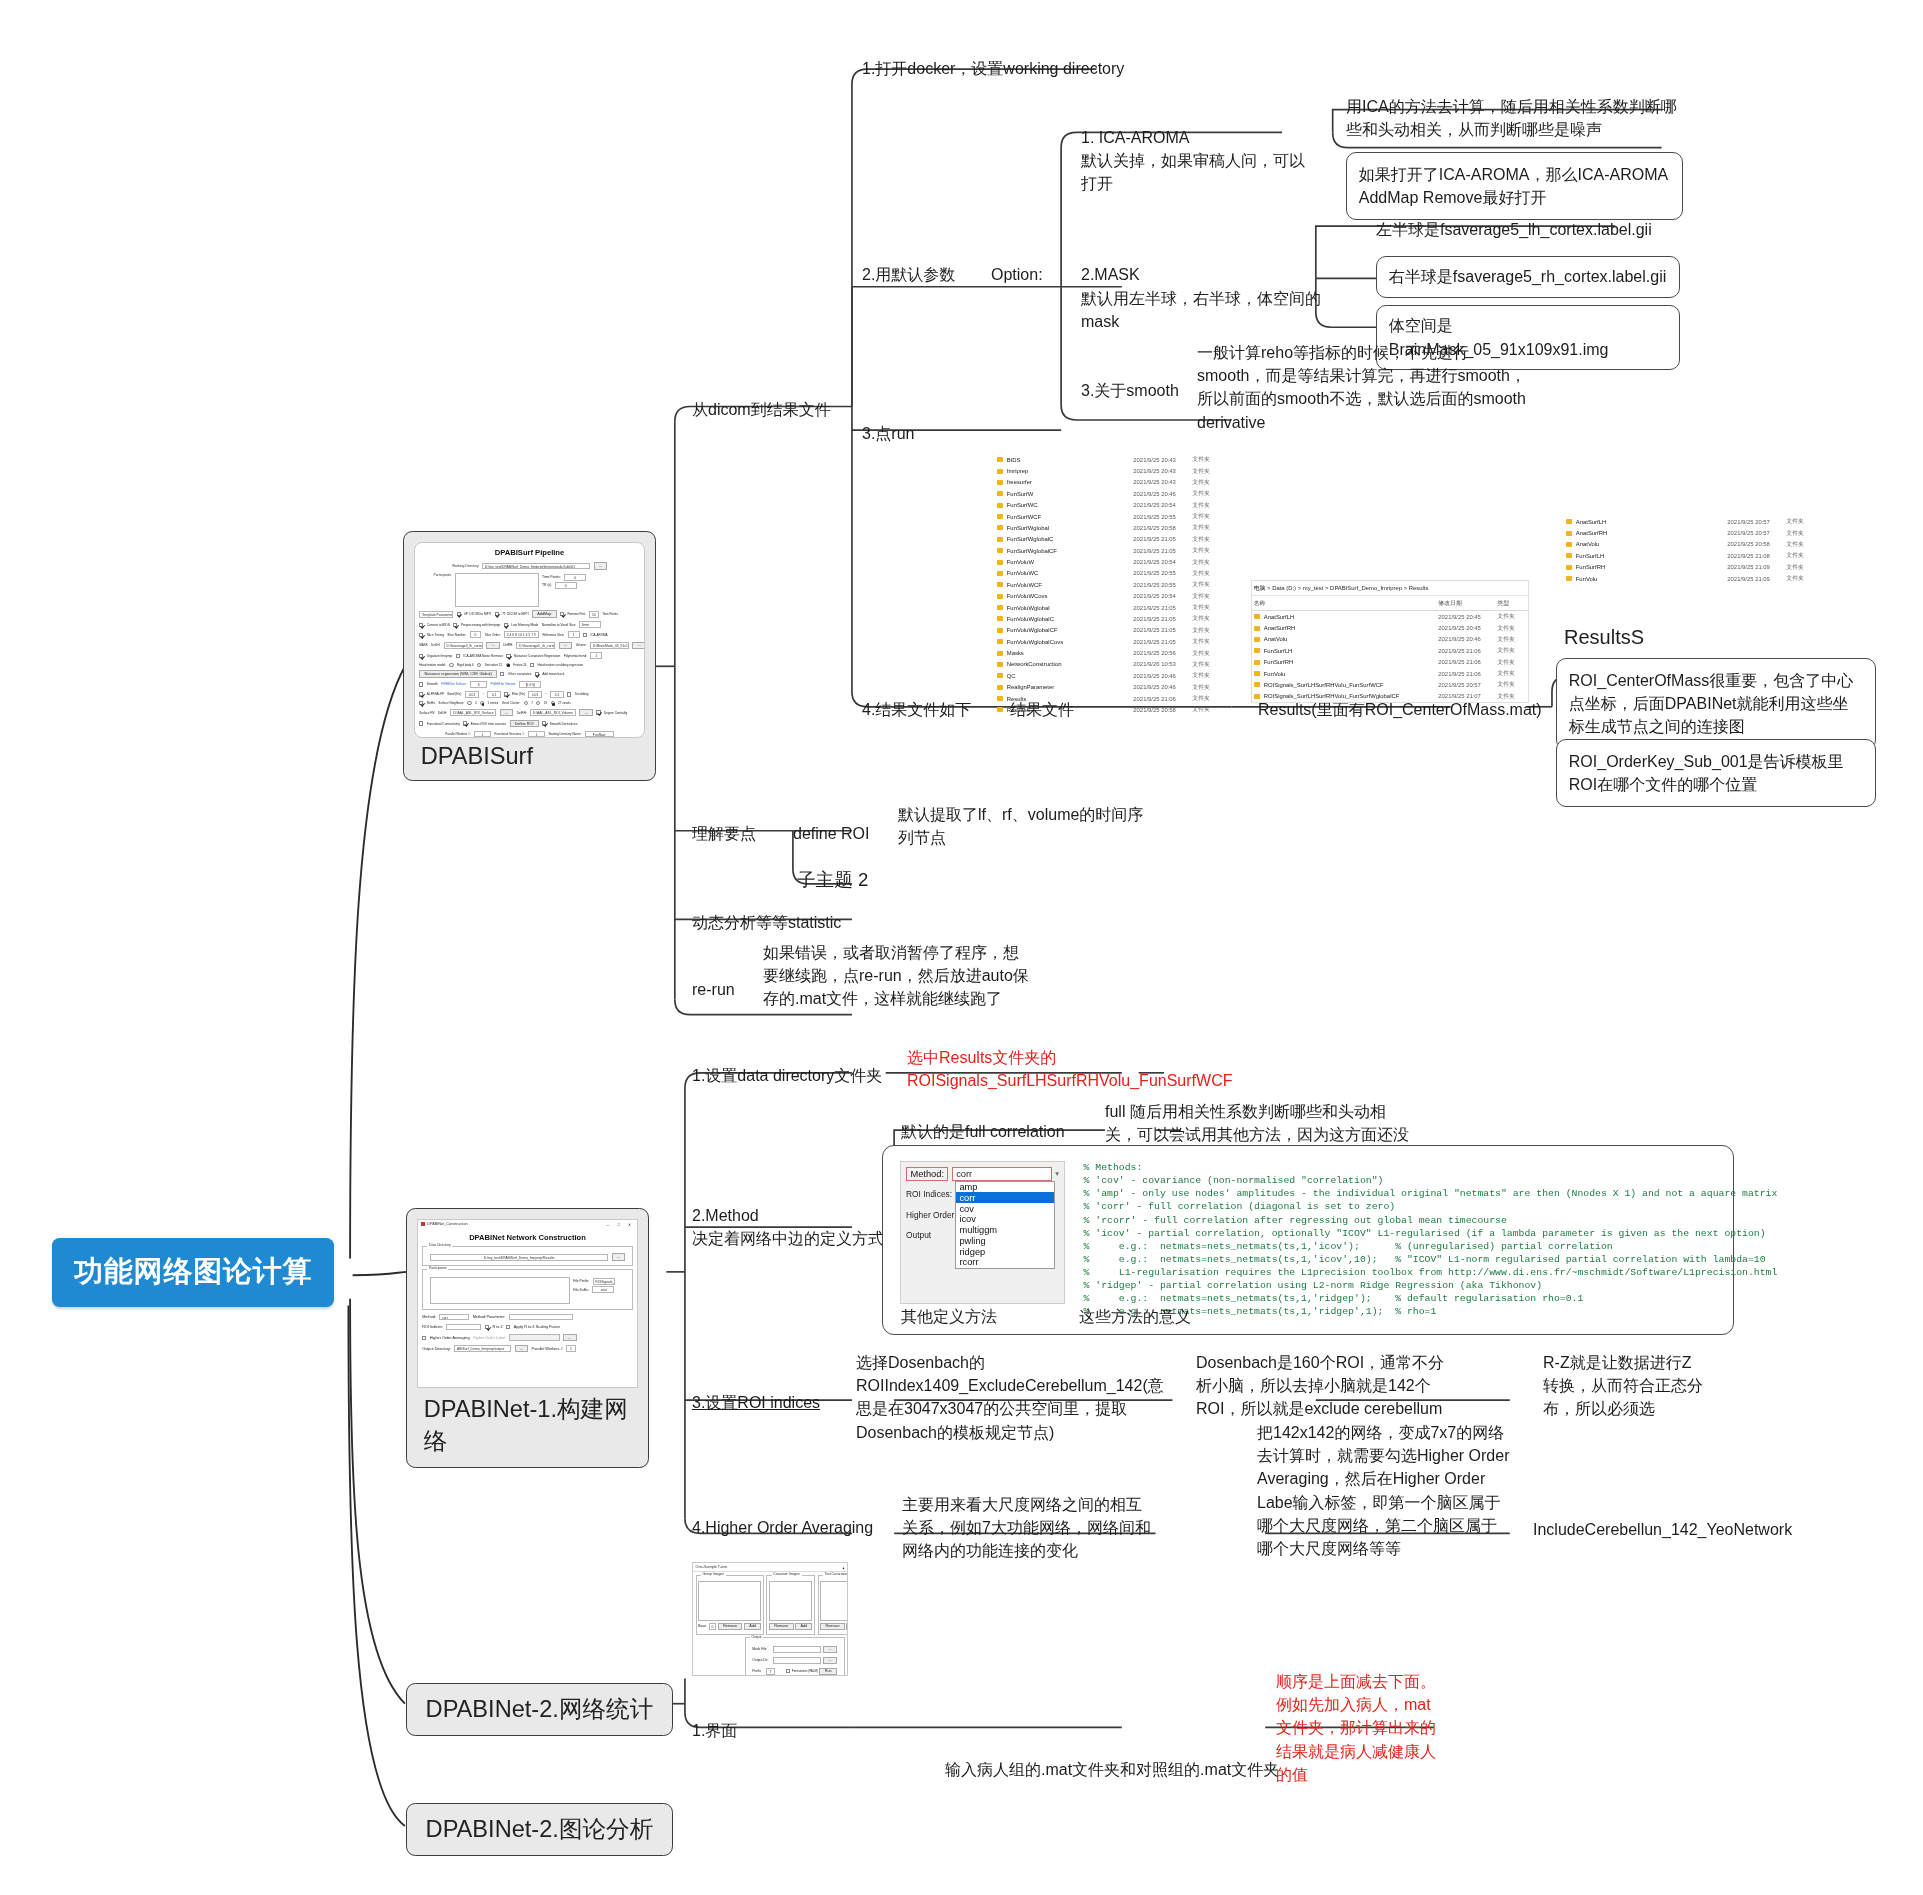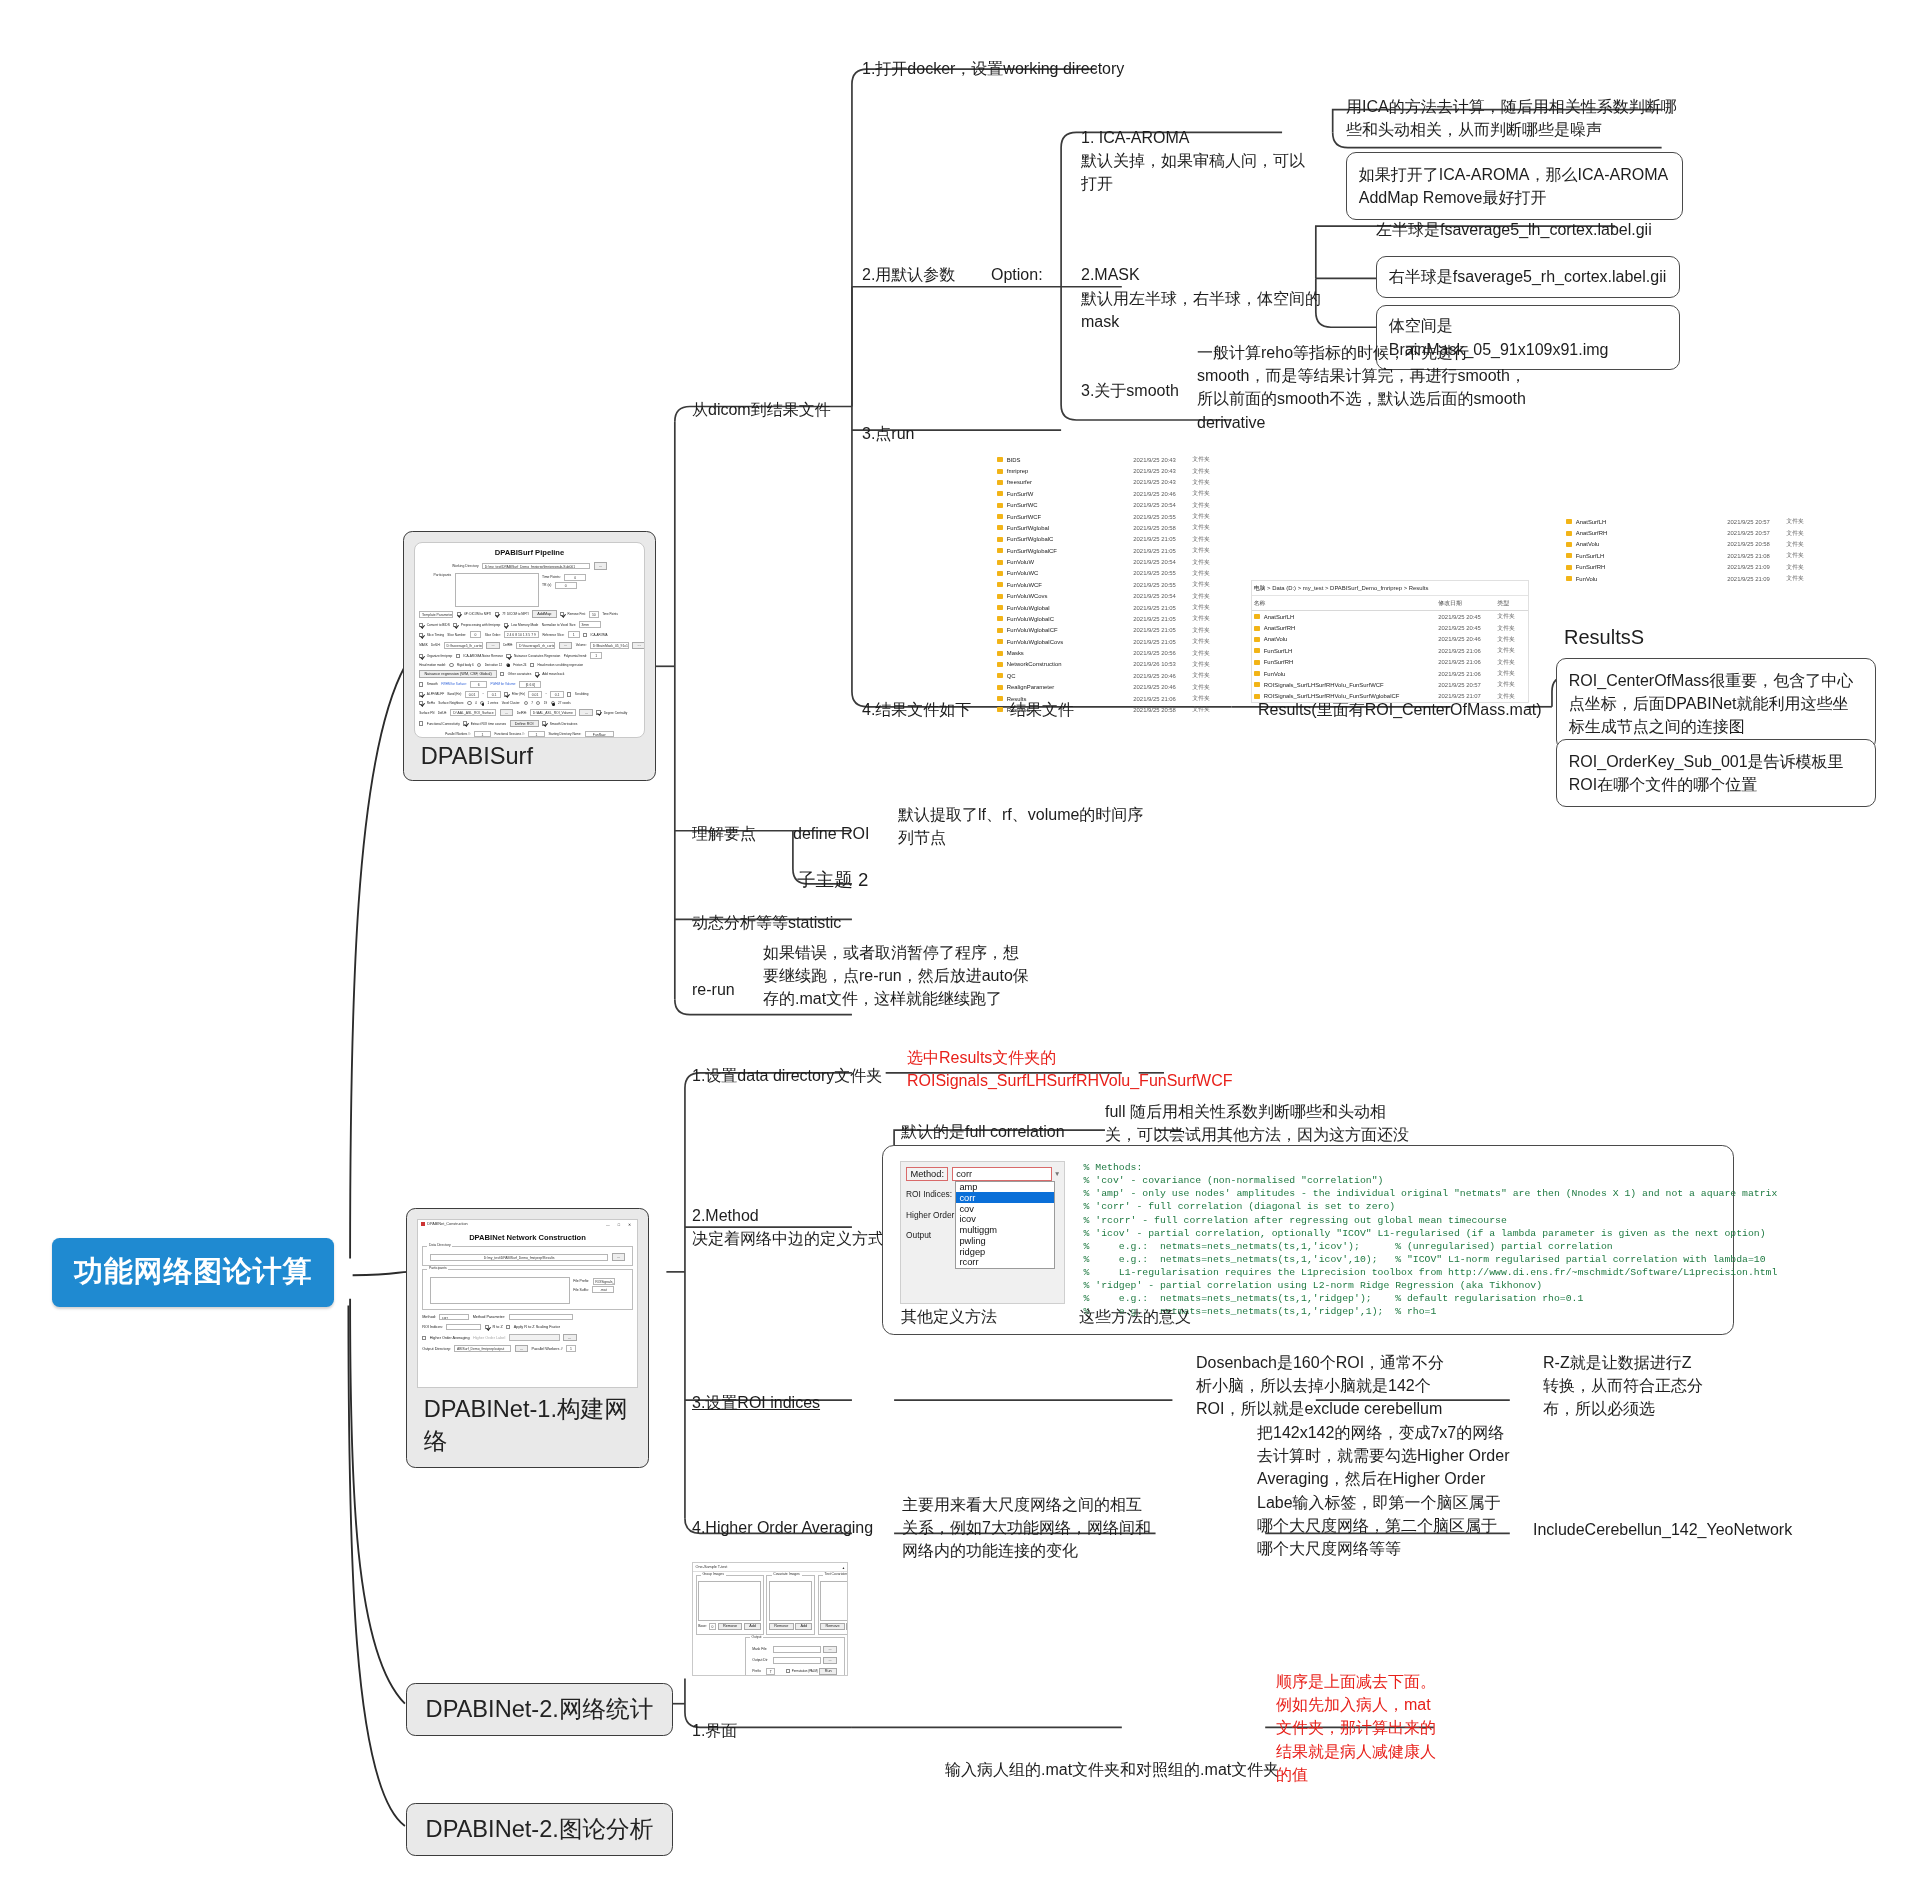--- a/index.html
+++ b/index.html
@@ -711,20 +711,21 @@
 %     e.g.:  netmats=nets_netmats(ts,1,'icov',10);   % "ICOV" L1-norm regularised partial correlation with lambda=10
 %     L1-regularisation requires the L1precision toolbox from http://www.di.ens.fr/~mschmidt/Software/L1precision.html
 % 'ridgep' - partial correlation using L2-norm Ridge Regression (aka Tikhonov)
 %     e.g.:  netmats=nets_netmats(ts,1,'ridgep');    % default regularisation rho=0.1
 %     e.g.:  netmats=nets_netmats(ts,1,'ridgep',1);  % rho=1</div>
 </div>
 <div class="node txt" style="left:901px; top:1305px; width:169px;">其他定义方法</div>
 <div class="node txt" style="left:1079px; top:1305px; width:186px;">这些方法的意义</div>
 
 <div class="node txt" style="left:692px; top:1391px; width:177px;text-decoration:underline;">3.设置ROI indices</div>
+<div class="node txt" style="left:856px; top:1351px; width:295px;">选择Dosenbach的ROIIndex1409_ExcludeCerebellum_142(意思是在3047x3047的公共空间里，提取Dosenbach的模板规定节点)</div>
 <div class="node txt" style="left:1196px; top:1351px; width:261px;">Dosenbach是160个ROI，通常不分析小脑，所以去掉小脑就是142个ROI，所以就是exclude cerebellum</div>
 <div class="node txt" style="left:1543px; top:1351px; width:160px;">R-Z就是让数据进行Z转换，从而符合正态分布，所以必须选</div>
 
 <div class="node txt" style="left:692px; top:1516px; width:202px;">4.Higher Order Averaging</div>
 <div class="node txt" style="left:902px; top:1493px; width:253px;">主要用来看大尺度网络之间的相互关系，例如7大功能网络，网络间和网络内的功能连接的变化</div>
 <div class="node txt" style="left:1257px; top:1421px; width:253px;">把142x142的网络，变成7x7的网络去计算时，就需要勾选Higher Order Averaging，然后在Higher Order Labe输入标签，即第一个脑区属于哪个大尺度网络，第二个脑区属于哪个大尺度网络等等</div>
 <div class="node txt" style="left:1533px; top:1518px; width:270px;">IncludeCerebellun_142_YeoNetwork</div>
 
 <div class="node" style="left:692px; top:1562px; width:156px;">
   <div class="win" style="height:114px;">

